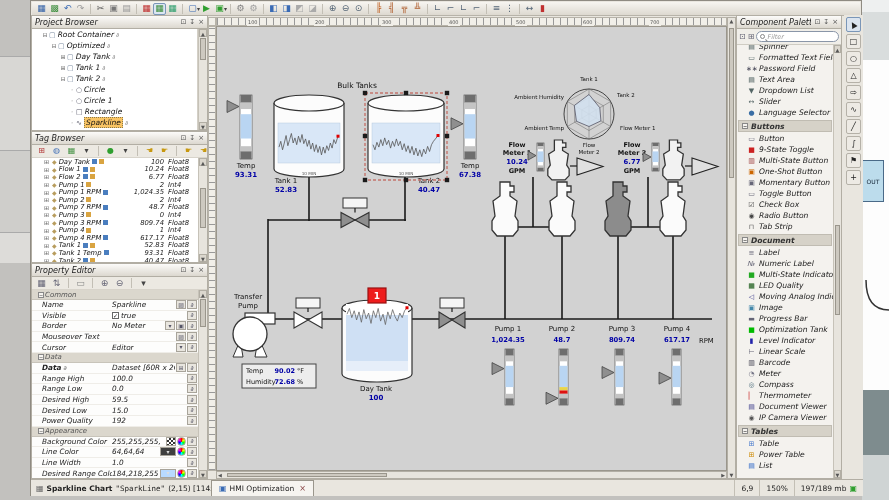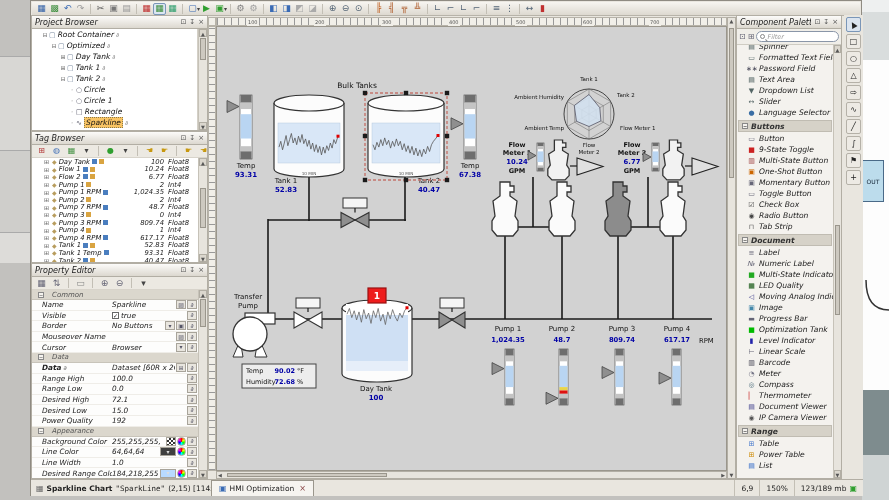--- a/index.html
+++ b/index.html
@@ -41,21 +41,21 @@
   .tagrows{position:absolute;top:26px;left:0;right:9px;bottom:0;background:#fff;overflow:hidden;}
   .tagrow{height:7.6px;display:flex;align-items:center;font-size:6.8px;white-space:nowrap;color:#111;padding-left:12px;}
   .tagrow .nm{flex:1;overflow:hidden;display:flex;align-items:center;gap:1px;}
   .tagrow .vl{width:50px;text-align:right;color:#222;}
   .tagrow .ty{width:34px;padding-left:4px;color:#222;}
   .badge{display:inline-block;width:5px;height:5px;margin-left:1px;flex:0 0 auto;}
   .tagic{color:#b89d5e;font-size:6px;margin-right:1px;}
   .texp2{color:#666;font-size:6px;width:7px;display:inline-block;}
   
   .prows{position:absolute;top:26px;left:0;right:9px;bottom:0;background:#fdfdfc;overflow:hidden;}
-  .phead{height:10px;background:#dbd7cd;color:#555;font-size:7px;display:flex;align-items:center;padding-left:6px;gap:8px;border-bottom:1px solid #c8c4ba;}
+  .phead{height:10px;background:#dbd7cd;color:#555;font-size:7px;display:flex;align-items:center;padding-left:6px;gap:1px;border-bottom:1px solid #c8c4ba;}
   .phead .mbox{width:6px;height:6px;border:1px solid #888;font-size:5px;line-height:5px;text-align:center;background:#f5f3ef;color:#333;}
   .prow{height:10.6px;display:flex;align-items:center;font-size:7.3px;border-bottom:1px solid #efede8;padding-left:10px;color:#222;}
   .prow .pl{width:70px;flex:0 0 auto;white-space:nowrap;overflow:hidden;}
   .prow .pv{flex:1;white-space:nowrap;overflow:hidden;display:flex;align-items:center;gap:2px;}
   .prow .pc{display:flex;align-items:center;flex:0 0 auto;padding-right:1px;}
   .ctl{width:10px;height:9px;border:1px solid #a8a49a;background:#e9e6df;font-size:6px;color:#556;
        display:inline-flex;align-items:center;justify-content:center;margin-left:1px;line-height:1;}
   .ctl.rainbow{border-radius:50%;background:conic-gradient(#f00,#ff0,#0f0,#0ff,#00f,#f0f,#f00);color:transparent;width:9px;}
   .ctl.checker{background:repeating-conic-gradient(#333 0 25%,#fff 0 50%) 0 0/4px 4px;color:transparent;}
   .cbx{width:7px;height:7px;border:1px solid #666;background:#fff;font-size:6px;line-height:6px;text-align:center;color:#222;flex:0 0 auto;}
@@ -461,42 +461,42 @@
               <span class="cbx">✓</span>
               <span>true</span>
             </span>
             <span class="pc">
               <span class="ctl ">∂</span>
             </span>
           </div>
           <div class="prow">
             <span class="pl">Border</span>
             <span class="pv">
-              <span>No Buttons</span>
+              <span>No Meter</span>
             </span>
             <span class="pc">
               <span class="ctl ">▾</span>
               <span class="ctl ">▣</span>
               <span class="ctl ">∂</span>
             </span>
           </div>
           <div class="prow">
-            <span class="pl">Mouseover Name</span>
+            <span class="pl">Mouseover Text</span>
             <span class="pv">
               <span></span>
             </span>
             <span class="pc">
               <span class="ctl ">▨</span>
               <span class="ctl ">∂</span>
             </span>
           </div>
           <div class="prow">
             <span class="pl">Cursor</span>
             <span class="pv">
-              <span>Browser</span>
+              <span>Editor</span>
             </span>
             <span class="pc">
               <span class="ctl ">▾</span>
               <span class="ctl ">∂</span>
             </span>
           </div>
           <div class="phead">
             <span class="mbox">−</span>
             <span>Data</span>
           </div>
@@ -524,21 +524,21 @@
             <span class="pv">
               <span>0.0</span>
             </span>
             <span class="pc">
               <span class="ctl ">∂</span>
             </span>
           </div>
           <div class="prow">
             <span class="pl">Desired High</span>
             <span class="pv">
-              <span>72.1</span>
+              <span>59.5</span>
             </span>
             <span class="pc">
               <span class="ctl ">∂</span>
             </span>
           </div>
           <div class="prow">
             <span class="pl">Desired Low</span>
             <span class="pv">
               <span>15.0</span>
             </span>
@@ -1019,21 +1019,21 @@
           <div class="pitem">
             <span class="ic" style="color: rgb(85, 85, 153);">▤</span>
             <span>Document Viewer</span>
           </div>
           <div class="pitem">
             <span class="ic" style="color: rgb(85, 85, 85);">◉</span>
             <span>IP Camera Viewer</span>
           </div>
           <div class="phdr">
             <span class="mbox" style="width: 6px; height: 6px; border: 1px solid rgb(136, 136, 136); font-size: 5px; line-height: 5px; text-align: center; background: rgb(245, 243, 239);">−</span>
-            <span>Range</span>
+            <span>Tables</span>
           </div>
           <div class="pitem">
             <span class="ic" style="color: rgb(68, 119, 204);">⊞</span>
             <span>Table</span>
           </div>
           <div class="pitem">
             <span class="ic" style="color: rgb(204, 136, 0);">⊞</span>
             <span>Power Table</span>
           </div>
           <div class="pitem">
@@ -1094,18 +1094,18 @@
         <span class="x">×</span>
       </div>
       <div class="st-fill"></div>
       <div class="st-cell">
           <span>6,9</span>
         </div>
       <div class="st-cell">
           <span>150%</span>
         </div>
       <div class="st-cell">
-        <span>123/189 mb</span>
+        <span>197/189 mb</span>
         <span class="memok">▣</span>
       </div>
     </div>
   </div>
 </div>
 
 </body></html>

